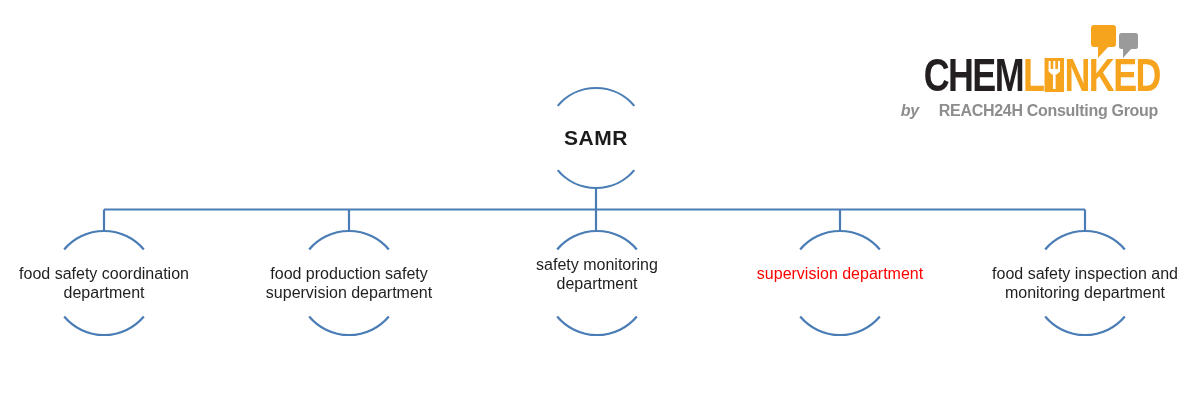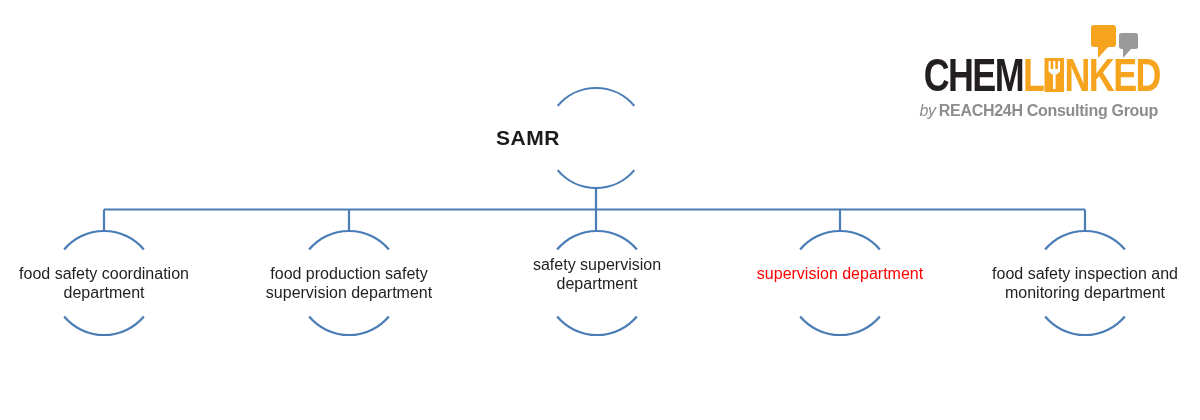--- a/index.html
+++ b/index.html
@@ -6,21 +6,21 @@
   html,body { background:#ffffff; }
   .canvas {
     position:relative; width:1200px; height:420px;
     background:#ffffff; overflow:hidden;
     font-family:"Liberation Sans", sans-serif;
   }
   #connectors { position:absolute; left:0; top:0; width:1200px; height:420px; }
 
   .root-label {
     position:absolute; left:496px; top:126px; width:200px;
-    text-align:left; font-size:21px; font-weight:bold;
+    text-align:center; font-size:21px; font-weight:bold;
     color:#1b1b1b; letter-spacing:0.5px;
   }
   .dept-label {
     position:absolute; width:250px; text-align:center;
     font-size:16px; line-height:19px; color:#1f1f1f;
   }
 
   
   .logo { position:absolute; top:22px; left:900px; width:262px; height:100px;text-align:center; }
   .bubbles { position:absolute; top:2px; right:24px; }
@@ -33,21 +33,21 @@
   .brand-orange { color:#f6a41d; }
   .fork-block {
     display:inline-block; width:25px; height:34px; background:#f6a41d;
     vertical-align:-1px; margin:0 1px;
   }
   .fork-block svg { display:block; width:25px; height:34px; }
   .tagline {
     position:absolute; top:80px; right:4px; white-space:nowrap;
     font-size:16px; font-weight:bold; color:#8d8d8d; letter-spacing:-0.3px;
   }
-  .tagline .by { font-style:italic; font-weight:normal; margin-right:3px; }
+  .tagline .by { font-style:italic; font-weight:bold; margin-right:20px; }
 </style>
 </head>
 <body>
 
 <div class="canvas">
 
   <svg id="connectors" viewBox="0 0 1200 420" xmlns="http://www.w3.org/2000/svg">
       <path d="M 557.7 105.85 A 50 50 0 0 1 634.3 105.85" fill="none" stroke="#4a7db6" stroke-width="2.2" stroke-linecap="butt"></path>
       <path d="M 634.3 170.15 A 50 50 0 0 1 557.7 170.15" fill="none" stroke="#4a7db6" stroke-width="2.2" stroke-linecap="butt"></path>
       <path d="M 64.168 249.564 A 52 52 0 0 1 143.832 249.564" fill="none" stroke="#4a7db6" stroke-width="2.2" stroke-linecap="butt"></path>
@@ -73,21 +73,21 @@
   <div id="labels">
       <div class="dept-label" style="left: -21px; top: 264px; color: rgb(31, 31, 31);">
         <div>food safety coordination</div>
         <div>department</div>
       </div>
       <div class="dept-label" style="left: 224px; top: 264px; color: rgb(31, 31, 31); text-align: center;">
         <div>food production safety</div>
         <div>supervision department</div>
       </div>
       <div class="dept-label" style="left: 472px; top: 254.5px; color: rgb(31, 31, 31);">
-        <div>safety supervision</div>
+        <div>safety monitoring</div>
         <div>department</div>
       </div>
       <div class="dept-label" style="left: 715px; top: 264px; color: rgb(255, 0, 0);">
         <div>supervision department</div>
       </div>
       <div class="dept-label" style="left: 960px; top: 264px; color: rgb(31, 31, 31);">
         <div>food safety inspection and</div>
         <div>monitoring department</div>
       </div>
     </div>

